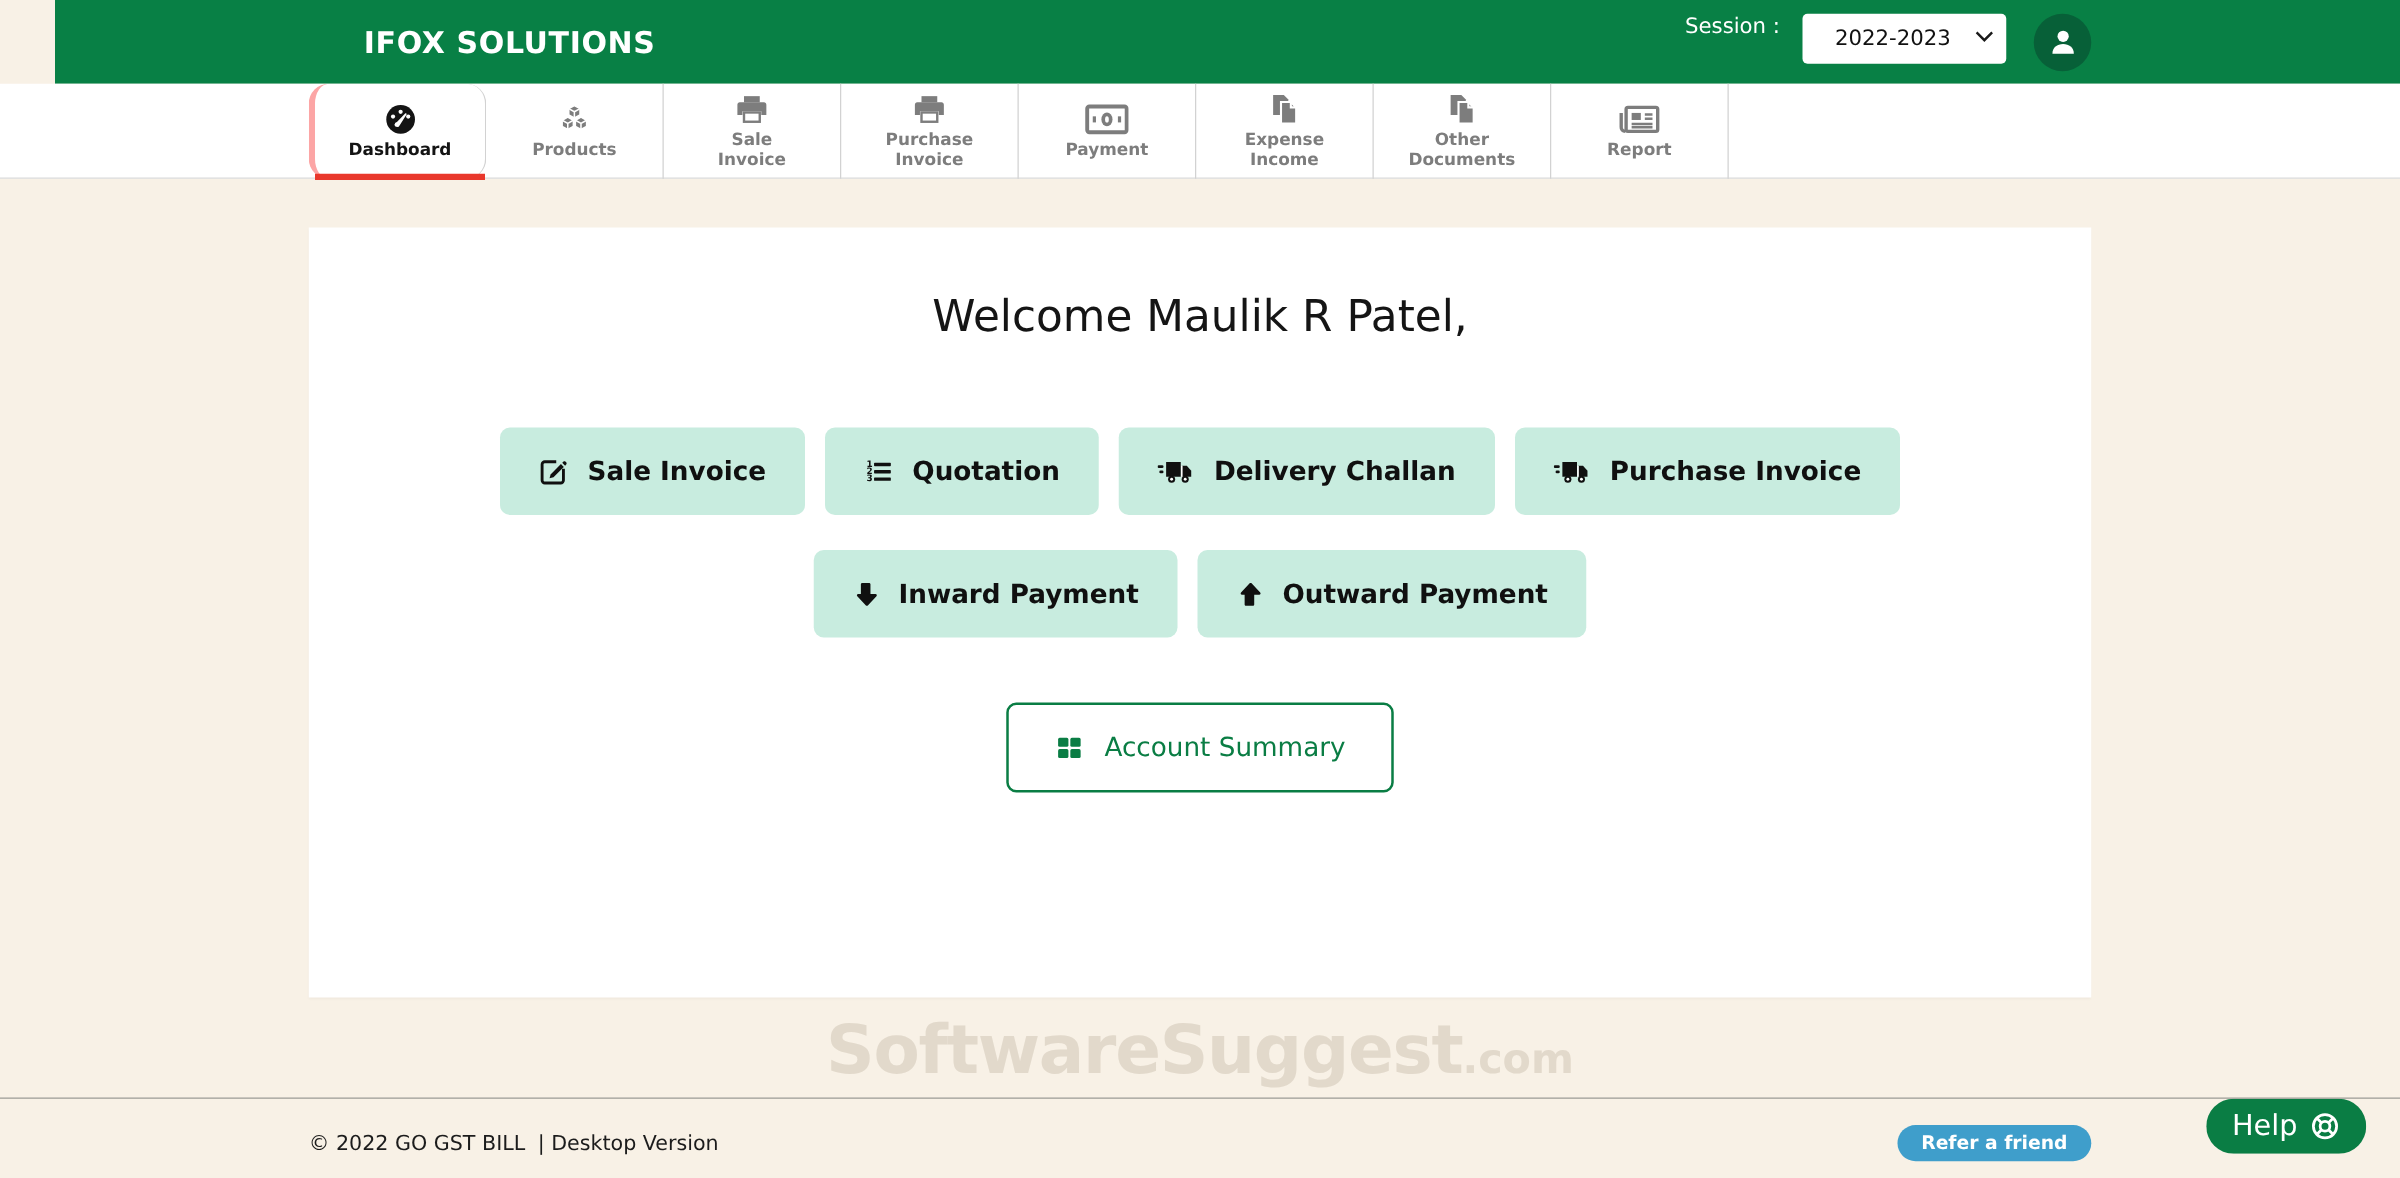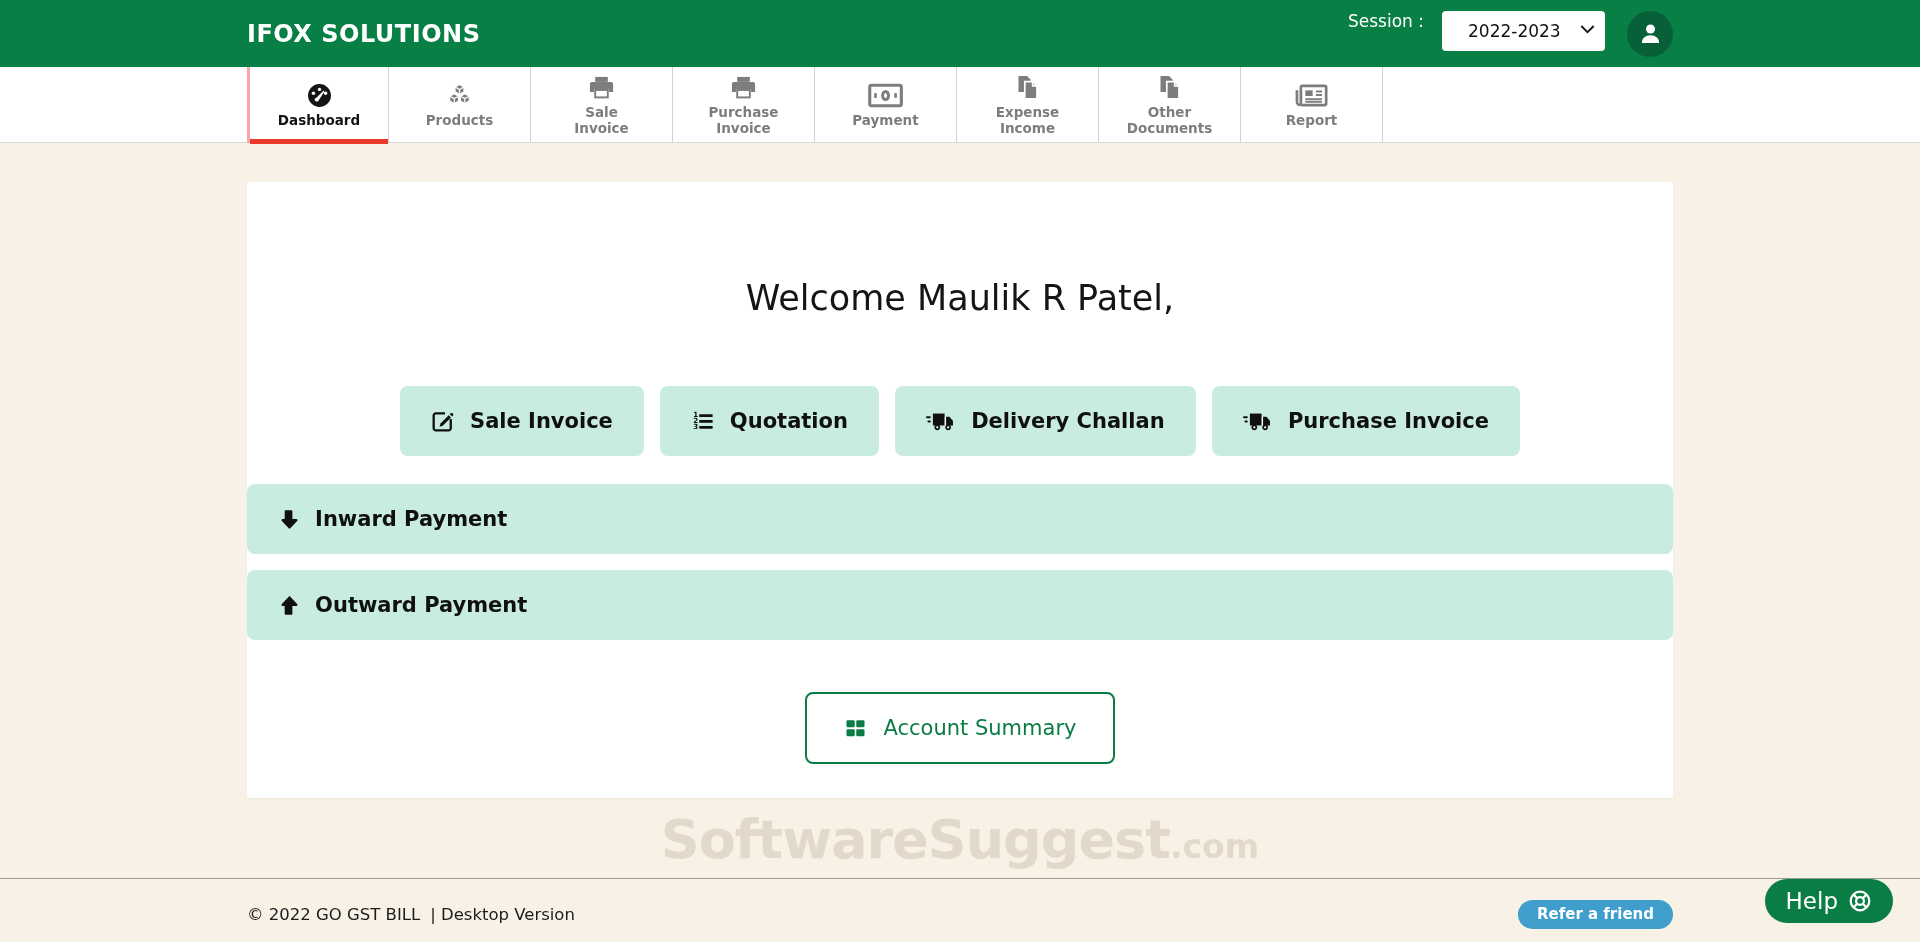--- a/index.html
+++ b/index.html
@@ -6,20 +6,21 @@
   html,body { width:1920px; height:942px; overflow:hidden; }
   body {
     font-family: "DejaVu Sans", "Liberation Sans", sans-serif;
     background: var(--page_bg, #f8f1e6);
   }
   
   .header {
     height:67px; background: var(--header_bg, #088045);
     display:flex; align-items:center; justify-content:space-between;
     padding:0 247px;
+    margin-left:44px;
   }
   .brand { color:#fff; font-size:24px; font-weight:700; letter-spacing:.5px; }
   .session { display:flex; align-items:flex-start; gap:18px; }
   .session-label { color:#fff; font-size:17px; }
   .select-wrap { position:relative; width:163px; height:40px;border-radius:19px; }
   .session-select {
     width:100%; height:100%; border:none; border-radius:4px; background:#fff;
     font-family:inherit; font-size:17px; color:#111; padding:0 30px 0 26px;
     appearance:none; -webkit-appearance:none; outline:none;
   }
@@ -30,40 +31,40 @@
   }
   .avatar svg { width:27px; height:27px; }
   
   .nav { height:76px; background:#fff; border-bottom:1px solid #d9d9d9; }
   .tabs { display:flex; margin-left:247px; height:76px; }
   .tab {
     width:142px; height:76px; position:relative; cursor:pointer;
     display:flex; flex-direction:column; align-items:center; justify-content:center;
     border-right:1px solid #d2d2d2; color:#7d7d7d; text-align:center;
   }
-  .tab:first-child { border-left:3px solid #fca5a5; }
+  .tab:first-child { border-left:5px solid #fca5a5;border-radius:16px; }
   .tab-icon { display:flex; height:27px; margin-bottom:4px; }
   .tab-icon svg { height:27px; width:auto; }
   .tab-label { font-size:13.5px; font-weight:600; line-height:1.18; }
   .tab-line { display:block; }
   .tab.active { color:#141414; }
   .tab.active .tab-label { font-weight:700; }
   .tab.active::after {
     content:""; position:absolute; left:0; right:0; bottom:-1px; height:5px;
     background: var(--active_tab_underline, #e9382c); z-index:2;
   }
   
   .card {
     width:1426px; height:616px; margin:39px 0 0 247px; background:#fff;
     box-shadow:0 1px 2px rgba(0,0,0,.04);
   }
-  .welcome { padding-top:92px; text-align:center; font-size:35px; line-height:48px; color:#151515; font-weight:400; }
+  .welcome { padding-top:48px; text-align:center; font-size:35px; line-height:48px; color:#151515; font-weight:400; }
   .qa-row { display:flex; justify-content:center; gap:16px; }
   .qa-row.row1 { margin-top:64px; }
-  .qa-row.row2 { margin-top:28px;flex-direction:column; }
+  .qa-row.row2 { margin-top:28px; }
   .qa-btn {
     height:70px; border:none; border-radius:8px; background: var(--mint_button_bg, #c8ecdf);
     display:inline-flex; align-items:center; gap:16px; padding:0 31px;
     font-family:inherit; font-size:21px; font-weight:700; color:#101010; cursor:pointer;
   }
   .qa-btn .qa-icon { display:flex; }
   .qa-btn svg { height:23px; width:auto; }
   .account-row { display:flex; justify-content:center; margin-top:52px; }
   .account-btn {
     height:72px; background:#fff; border:2px solid var(--accent_green, #0a7d44); border-radius:8px;

